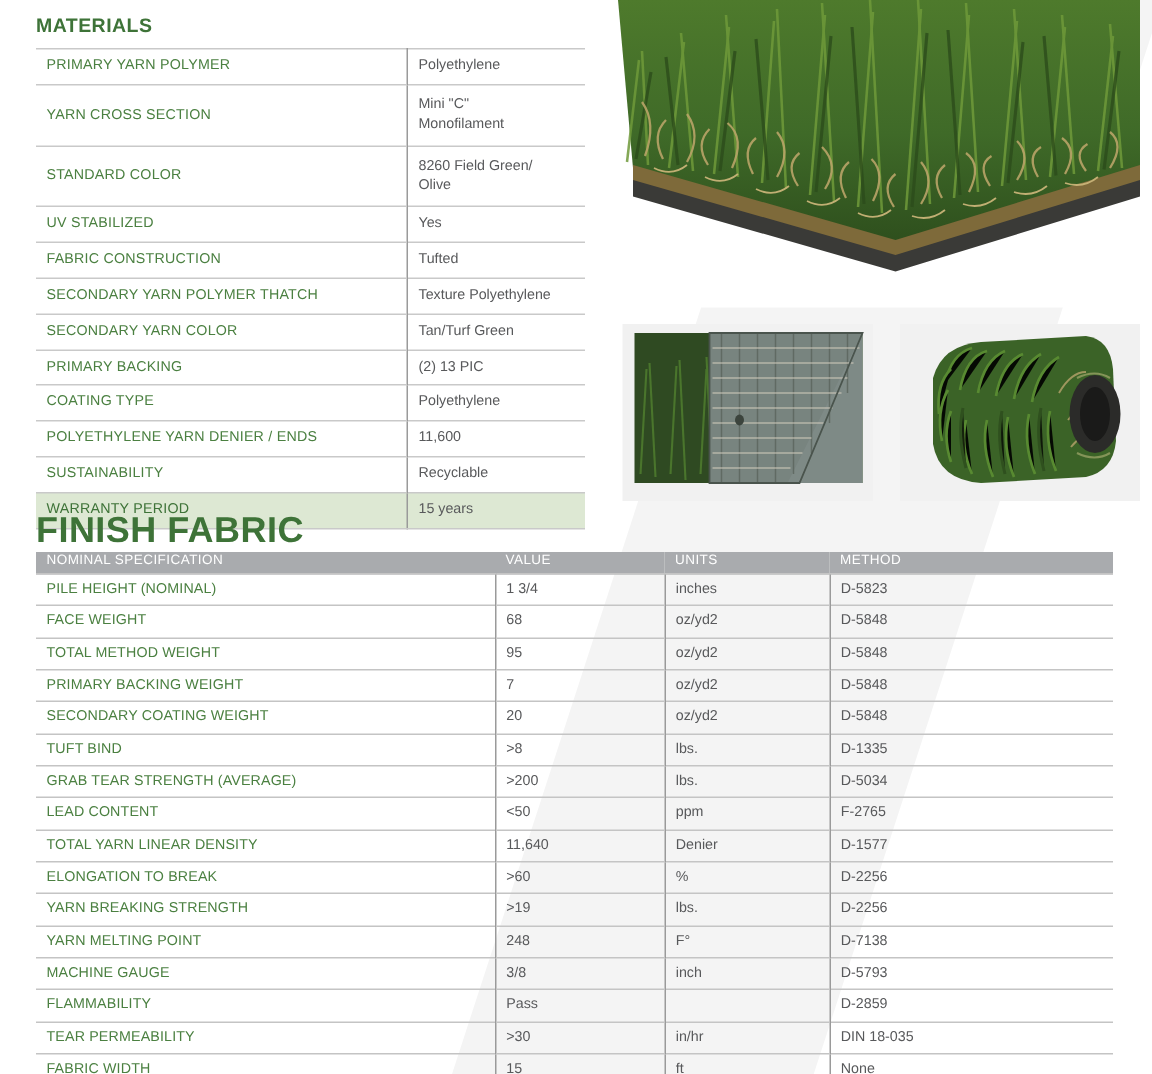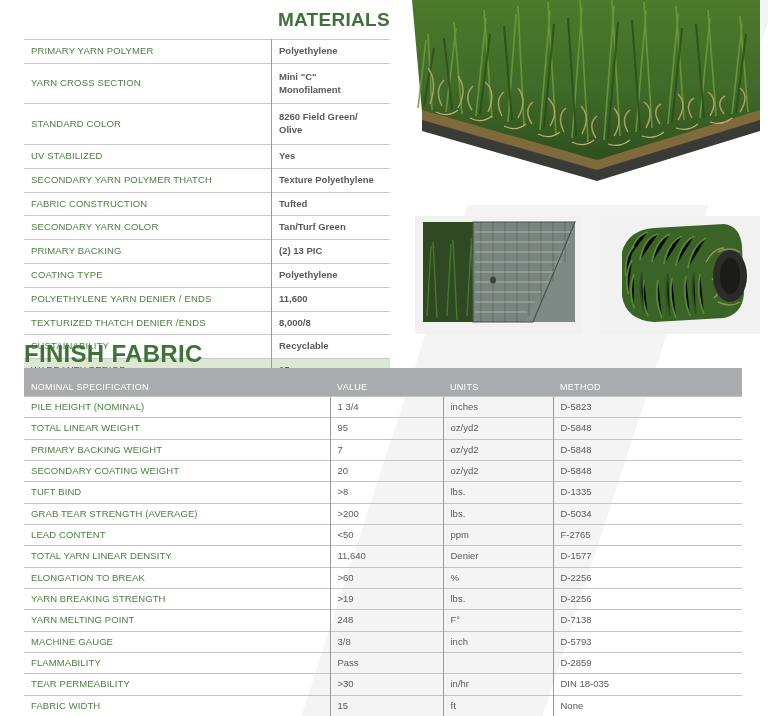--- a/index.html
+++ b/index.html
@@ -35,27 +35,26 @@
 
   
   .materials-block {
     position: absolute;
     left: 24px;
     top: 10px;
     width: 366px;
     z-index: 2;
   }
   .section-title {
-    font-size: 19px;
+    font-size: 13px;
     font-weight: bold;
     color: #3e7338;
     letter-spacing: 0.3px;
     margin: 0 0 8px 0;
     line-height: 1.1;
-    text-align: right;
   }
 
   table.mat {
     border-collapse: collapse;
     width: 366px;
     table-layout: fixed;
   }
   table.mat td {
     font-size: 9.5px;
     padding: 5px 6px 5px 7px;
@@ -66,21 +65,20 @@
   }
   table.mat tr:last-child td { border-bottom: 1px solid #c9c9c9; }
   table.mat td.k {
     width: 234px;
     color: #4b8041;
     border-right: 1px solid #9a9a9a;
     letter-spacing: 0.15px;
   }
   table.mat td.v {
     color: #58595b;
-    font-weight: bold;
   }
   table.mat tr.tall td { padding-top: 7px; padding-bottom: 7px; }
   table.mat tr.hl td { background: #dde8d3; }
   table.mat tr.hl td.k { color: #3e7338; }
   .photo-main {
     left: 412px; top: 0px; width: 348px; height: 205px;
     background: #ffffff;
     overflow: hidden;
   }
   .photo-left {
@@ -123,21 +121,21 @@
     width: 718px;
     table-layout: fixed;
     margin-top: 4px;
   }
   table.fin th {
     background: #a9abae;
     color: #ffffff;
     font-size: 9px;
     font-weight: normal;
     text-align: left;
-    padding: 14px 6px 4px 7px;
+    padding: 0 6px 4px 7px;
     letter-spacing: 0.3px;
   }
   table.fin td {
     font-size: 9.5px;
     padding: 4px 6px 4px 7px;
     border-top: 1px solid #c4c4c4;
     line-height: 1.3;
     background: transparent;
   }
   table.fin tr:last-child td { border-bottom: 1px solid #c4c4c4; }
@@ -181,46 +179,42 @@
         </tr>
         <tr class="tall">
           <td class="k">STANDARD COLOR</td>
           <td class="v">8260 Field Green/<br>Olive</td>
         </tr>
         <tr>
           <td class="k">UV STABILIZED</td>
           <td class="v">Yes</td>
         </tr>
         <tr>
+          <td class="k">FABRIC CONSTRUCTION</td>
+          <td class="v">Tufted</td>
+        </tr>
+        <tr>
           <td class="k">SECONDARY YARN POLYMER THATCH</td>
           <td class="v">Texture Polyethylene</td>
         </tr>
         <tr>
-          <td class="k">FABRIC CONSTRUCTION</td>
-          <td class="v">Tufted</td>
-        </tr>
-        <tr>
           <td class="k">SECONDARY YARN COLOR</td>
           <td class="v">Tan/Turf Green</td>
         </tr>
         <tr>
           <td class="k">PRIMARY BACKING</td>
           <td class="v">(2) 13 PIC</td>
         </tr>
         <tr>
           <td class="k">COATING TYPE</td>
           <td class="v">Polyethylene</td>
         </tr>
         <tr>
           <td class="k">POLYETHYLENE YARN DENIER / ENDS</td>
           <td class="v">11,600</td>
-        </tr>
-        <tr>
-          <td class="k">TEXTURIZED THATCH DENIER /ENDS</td>
-          <td class="v">8,000/8</td>
         </tr>
         <tr>
           <td class="k">SUSTAINABILITY</td>
           <td class="v">Recyclable</td>
         </tr>
         <tr class="hl">
           <td class="k">WARRANTY PERIOD</td>
           <td class="v">15 years</td>
         </tr>
       </tbody>
@@ -418,21 +412,27 @@
         </tr>
       </thead>
     <tbody>
         <tr>
           <td class="spec">PILE HEIGHT (NOMINAL)</td>
           <td class="value">1 3/4</td>
           <td class="units">inches</td>
           <td class="meth">D-5823</td>
         </tr>
         <tr>
-          <td class="spec">TOTAL LINEAR WEIGHT</td>
+          <td class="spec">FACE WEIGHT</td>
+          <td class="value">68</td>
+          <td class="units">oz/yd2</td>
+          <td class="meth">D-5848</td>
+        </tr>
+        <tr>
+          <td class="spec">TOTAL METHOD WEIGHT</td>
           <td class="value">95</td>
           <td class="units">oz/yd2</td>
           <td class="meth">D-5848</td>
         </tr>
         <tr>
           <td class="spec">PRIMARY BACKING WEIGHT</td>
           <td class="value">7</td>
           <td class="units">oz/yd2</td>
           <td class="meth">D-5848</td>
         </tr>

